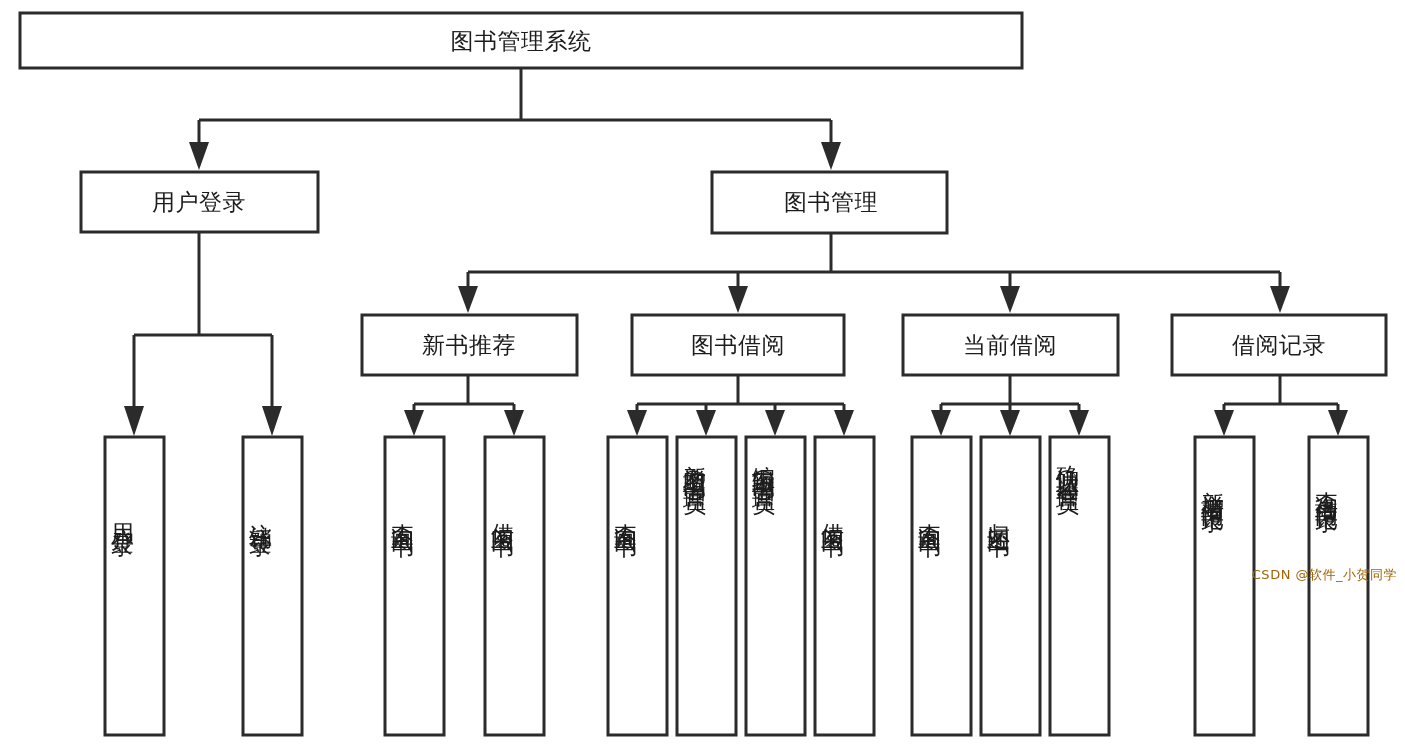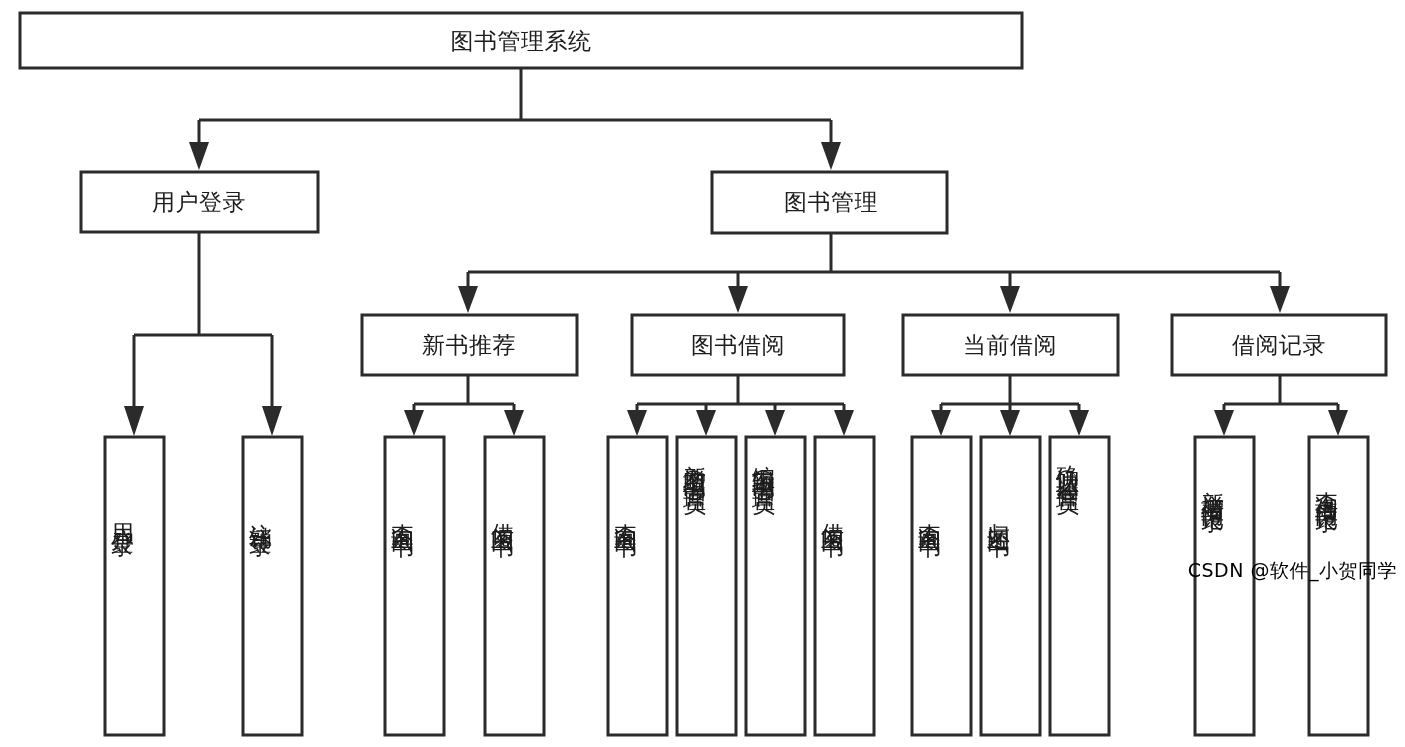--- a/index.html
+++ b/index.html
@@ -64,22 +64,22 @@
     white-space: nowrap;
     text-align: left;
     pointer-events: none;
     user-select: none;
   }
   #watermark {
     position: absolute;
     right: 8px;
     bottom: 6px;
     font-family: "DejaVu Sans", "Liberation Sans", sans-serif;
-    font-size: 19px;
-    color: #000000;
+    font-size: 13px;
+    color: #a16207;
     letter-spacing: 0.5px;
     white-space: nowrap;
     user-select: none;
   }
 </style>
 </head>
 <body>
 
 <div id="diagram-root">
 

